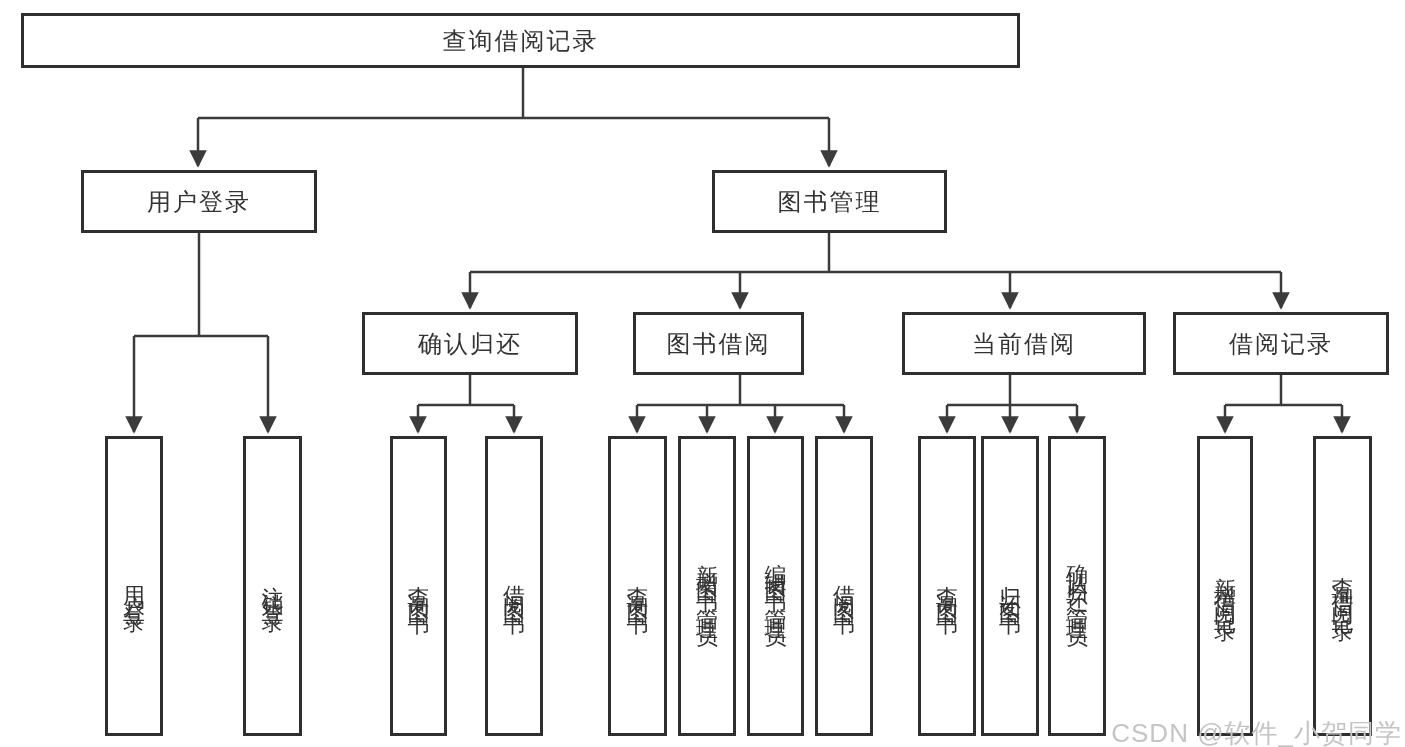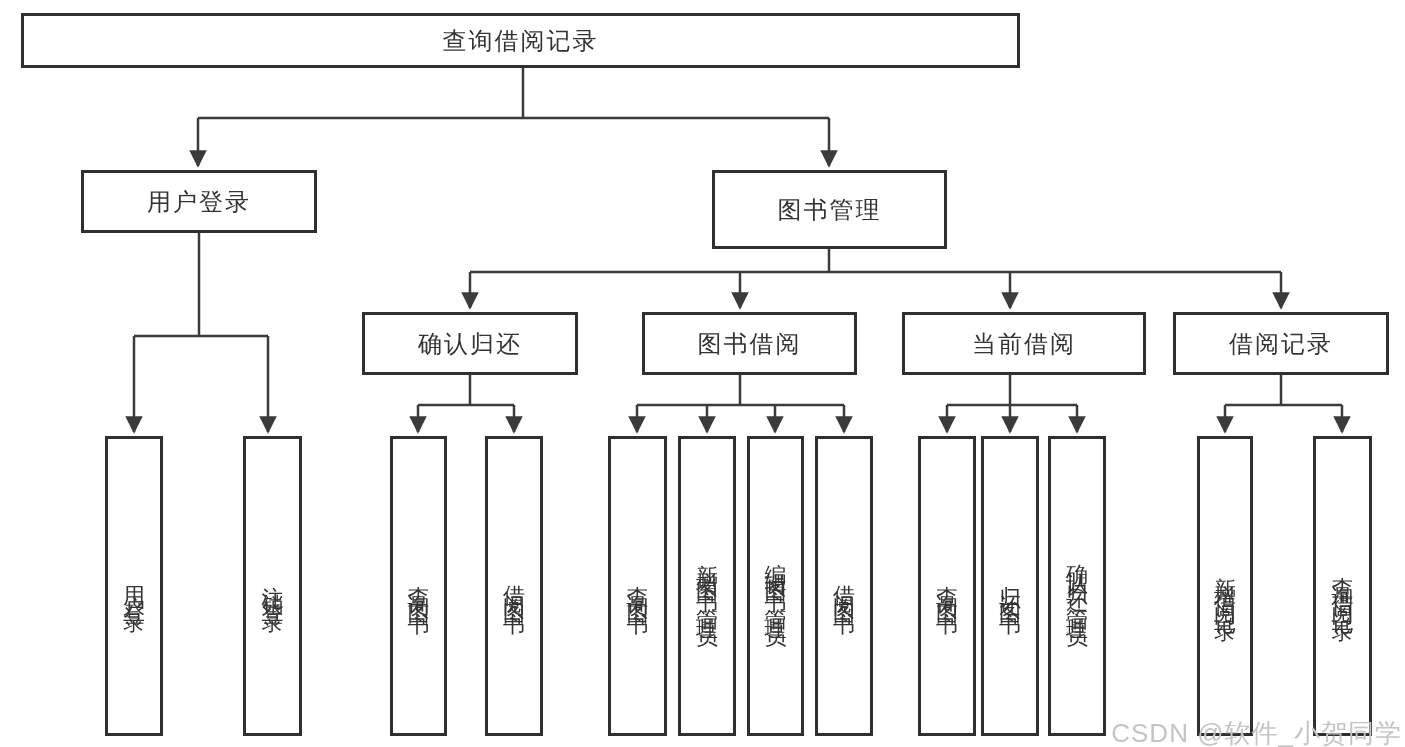--- a/index.html
+++ b/index.html
@@ -104,28 +104,28 @@
     </g>
   </svg>
 
   <div class="box" style="left:21px;top:13px;width:999px;height:55px;">
     <span class="root-label">查询借阅记录</span>
   </div>
 
   <div class="box" style="left:81px;top:170px;width:236px;height:63px;">
     <span class="hlabel">用户登录</span>
   </div>
-  <div class="box" style="left:712px;top:170px;width:235px;height:79px;">
+  <div class="box" style="left:712px;top:170px;width:235px;height:63px;">
     <span class="hlabel">图书管理</span>
   </div>
 
   <div class="box" style="left:362px;top:312px;width:216px;height:63px;">
     <span class="hlabel">确认归还</span>
   </div>
-  <div class="box" style="left:633px;top:312px;width:215px;height:63px;margin-left:9px;">
+  <div class="box" style="left:633px;top:312px;width:171px;height:63px;">
     <span class="hlabel">图书借阅</span>
   </div>
   <div class="box" style="left:902px;top:312px;width:244px;height:63px;">
     <span class="hlabel">当前借阅</span>
   </div>
   <div class="box" style="left:1173px;top:312px;width:216px;height:63px;">
     <span class="hlabel">借阅记录</span>
   </div>
 
   <div class="box vbox" style="left:105px;top:436px;width:58px;height:300px;">

